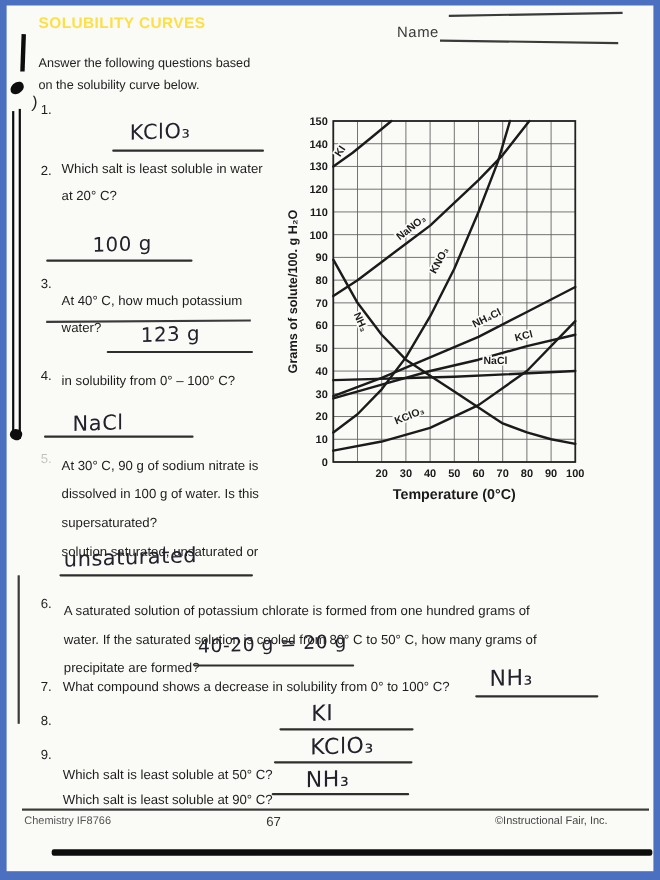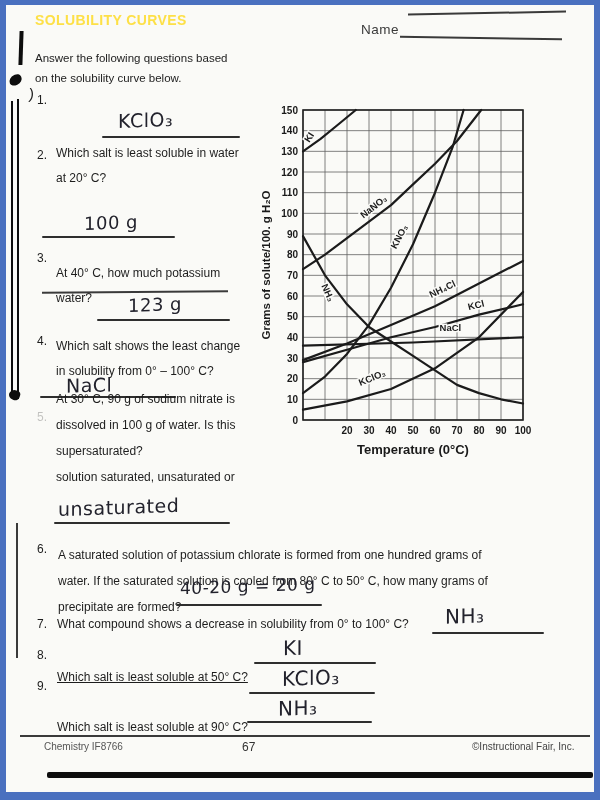--- a/index.html
+++ b/index.html
@@ -14,21 +14,21 @@
   .q{font-size:12px;color:#1d1d1d;line-height:25px;}
   .q span{display:block;}
   .q.lh26{line-height:26px;}
   .qnum{position:absolute;font-size:12px;color:#1d1d1d;}
   .qtext{position:absolute;font-size:12px;color:#1d1d1d;white-space:nowrap;}
   .ansline{position:absolute;height:2px;background:#2e2e2e;border-radius:1px;}
   .thinline{position:absolute;background:#3a3a3a;}
   .hw{position:absolute;font-family:"DejaVu Sans",sans-serif;color:#22222c;
       transform:rotate(-2deg) skewX(-2deg);letter-spacing:.5px;white-space:nowrap;}
   .art{position:absolute;background:#0d0d0d;}
-  .footer-small{font-size:10px;color:#555;margin-left:22px;}
+  .footer-small{font-size:10px;color:#555;}
   .footer-page{font-size:12px;color:#333;}
   .indent-neg{margin-left:-12px;}
 </style>
 </head>
 <body>
 
 <div id="canvas">
   <div class="page"></div>
 
   <div class="art" style="left:19px;top:31px;width:3.5px;height:34px;transform:rotate(2deg);"></div>
@@ -64,28 +64,27 @@
   <div class="abs q" style="left:56px;top:234px;width:220px;margin-top:27px;">
     <span>At 40° C, how much potassium</span>
     <span>water?</span>
   </div>
   <div class="thinline" style="left:42px;top:291px;width:186px;height:1.5px;transform:rotate(-0.4deg);"></div>
   <div class="hw" style="left:128px;top:294px;font-size:18px;">123 g</div>
   <div class="ansline" style="left:97px;top:319px;width:133px;"></div>
 
   <div class="qnum" style="left:37px;top:334px;">4.</div>
   <div class="abs q" style="left:56px;top:334px;width:215px;">
-    <span>Which salt shows the least change</span>
     <span>in solubility from 0° – 100° C?</span>
   </div>
   <div class="hw" style="left:66px;top:374px;font-size:19px;">NaCl</div>
   <div class="ansline" style="left:40px;top:396px;width:136px;"></div>
 
   <div class="qnum" style="left:37px;top:410px;opacity:.25;">5.</div>
-  <div class="abs q lh26" style="left:56px;top:386px;width:220px;">
+  <div class="abs q lh26" style="left:56px;top:410px;width:220px;">
     <span>At 30° C, 90 g of sodium nitrate is</span>
     <span>dissolved in 100 g of water.  Is this</span>
     <span>supersaturated?</span>
     <span>solution saturated, unsaturated or</span>
   </div>
   <div class="hw" style="left:58px;top:496px;font-size:19px;">unsaturated</div>
   <div class="ansline" style="left:54px;top:522px;width:176px;"></div>
 
   <div class="qnum" style="left:37px;top:542px;">6.</div>
   <div class="abs q lh26" style="left:58px;top:542px;width:510px;">
@@ -99,21 +98,21 @@
   <div class="qnum" style="left:37px;top:617px;">7.</div>
   <div class="qtext" style="left:57px;top:617px;">What compound shows a decrease in solubility from 0° to 100° C?</div>
   <div class="hw" style="left:445px;top:604px;font-size:20px;">NH₃</div>
   <div class="ansline" style="left:432px;top:632px;width:112px;"></div>
 
   <div class="qnum" style="left:37px;top:648px;">8.</div>
   <div class="hw" style="left:283px;top:636px;font-size:20px;">KI</div>
   <div class="ansline" style="left:254px;top:662px;width:122px;"></div>
 
   <div class="qnum" style="left:37px;top:679px;">9.</div>
-  <div class="qtext" style="left:57px;top:670px;text-decoration:underline;">Which salt is least soluble at 50° C?</div>
+  <div class="qtext" style="left:57px;top:697px;">Which salt is least soluble at 50° C?</div>
   <div class="hw" style="left:282px;top:666px;font-size:20px;">KClO₃</div>
   <div class="ansline" style="left:249px;top:692px;width:126px;"></div>
 
   <div class="qtext" style="left:57px;top:720px;">Which salt is least soluble at 90° C?</div>
   <div class="hw" style="left:278px;top:696px;font-size:20px;">NH₃</div>
   <div class="ansline" style="left:247px;top:721px;width:125px;"></div>
 
   <div class="thinline" style="left:20px;top:735px;width:570px;height:2px;"></div>
   <div class="abs footer-small" style="left:22px;top:741px;">Chemistry IF8766</div>
   <div class="abs footer-page" style="left:242px;top:740px;">67</div>

